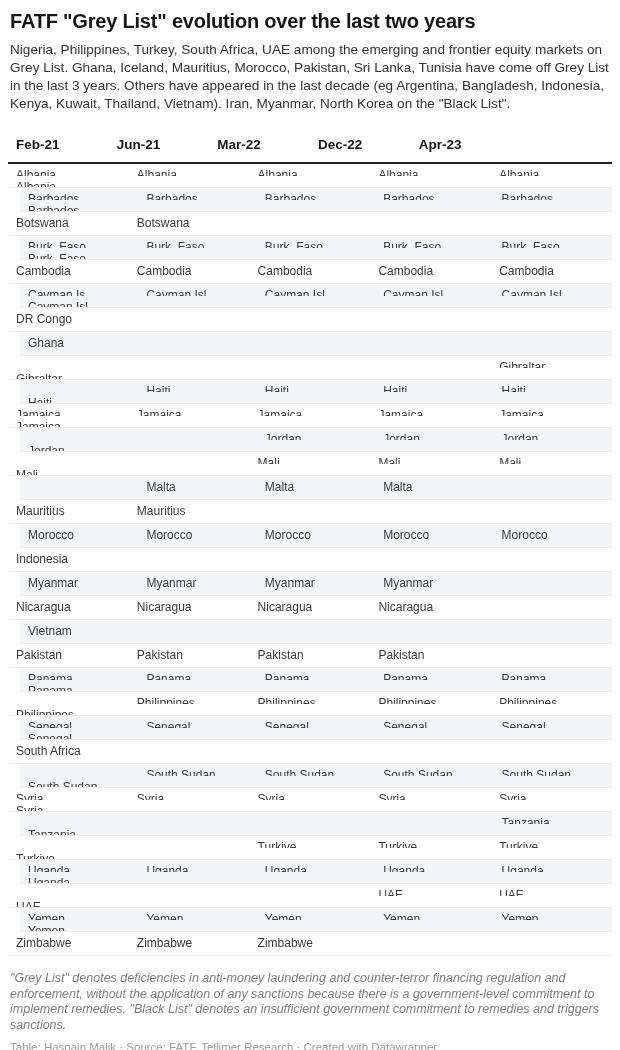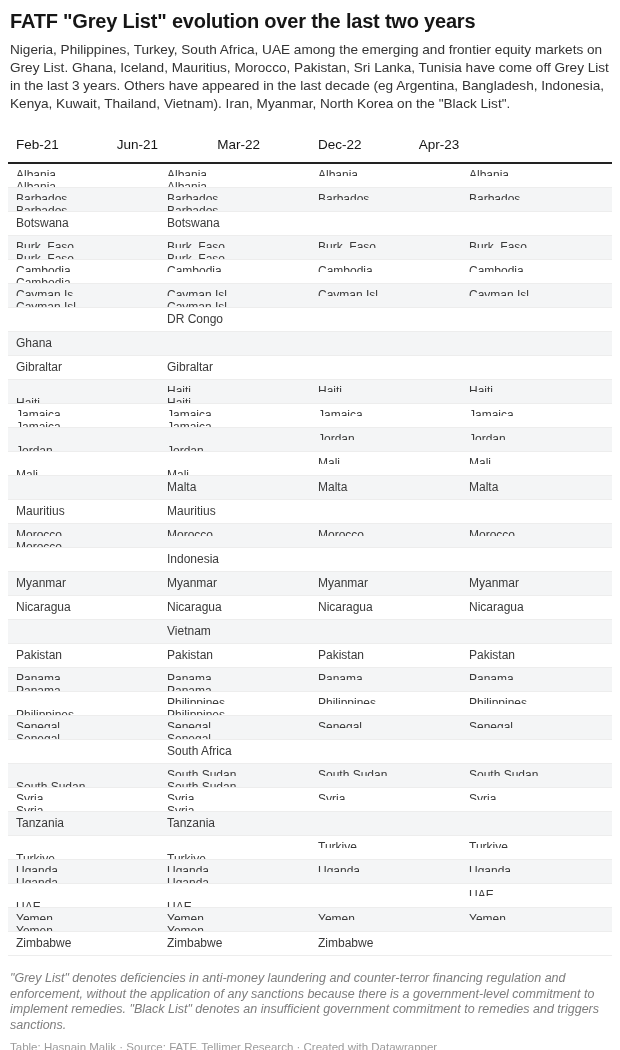--- a/index.html
+++ b/index.html
@@ -42,31 +42,31 @@
   }
   .table-wrap { margin: 16px 8px 0; }
   .thead {
     display: grid;
     grid-template-columns: repeat(6, 1fr);
     border-bottom: 2px solid var(--header-border);
   }
   .th {
     padding: 8px 4px 10px 8px;
     font-size: 13.5px;
-    font-weight: 400;
+    font-weight: 700;
     color: var(--title-text);
     white-space: nowrap;
   }
   .tr {
     display: grid;
-    grid-template-columns: repeat(4, 1fr);
+    grid-template-columns: repeat(5, 1fr);
     height: 24px;
     border-bottom: 1px solid var(--row-border);
   }
-  .tr.stripe { background: var(--stripe); }
+  .tr.stripe { background: var(--stripe); margin-left: 12px; }
   .td {
     padding-left: 8px;
     font-size: 12px;
     line-height: 23px;
     color: var(--cell-text);
     white-space: nowrap;
     overflow: hidden;
   }
   .vis-footer { padding: 15px 10px 0; }
   .notes {

